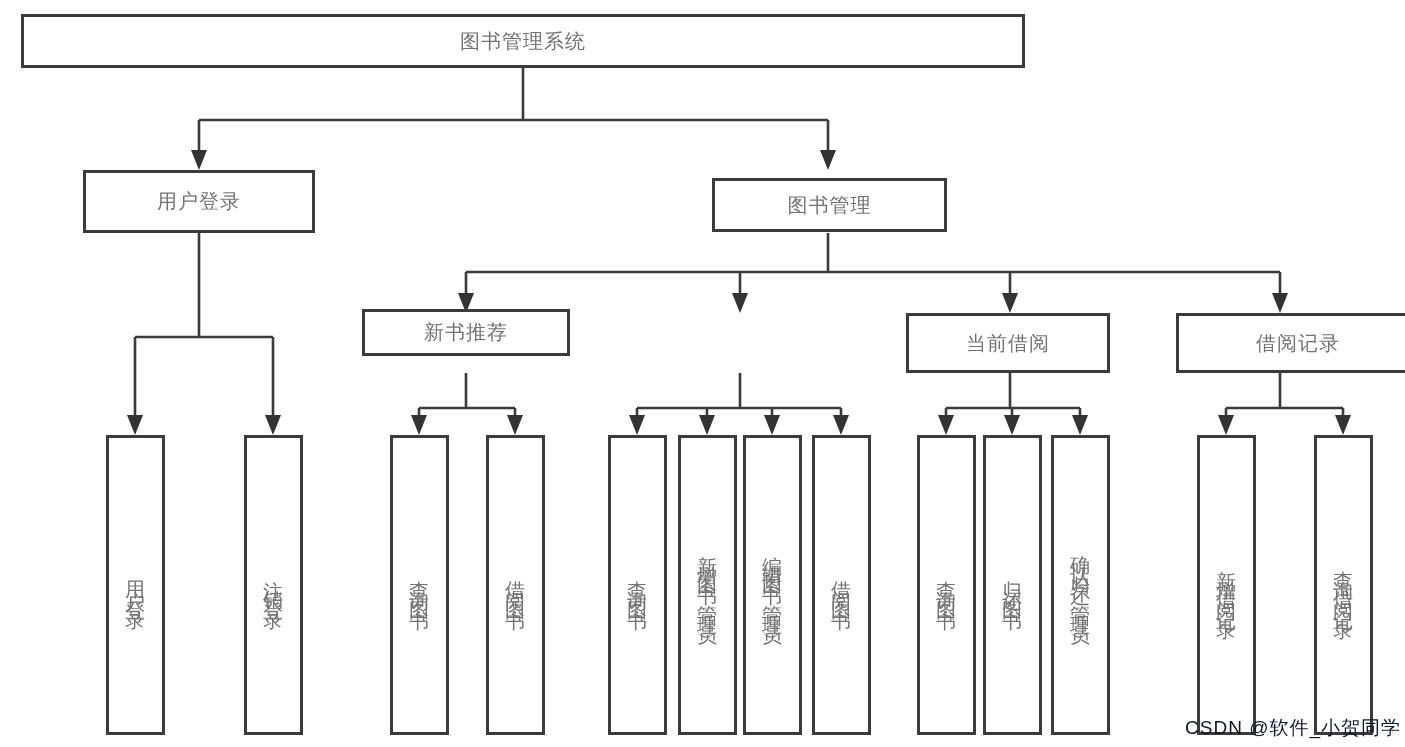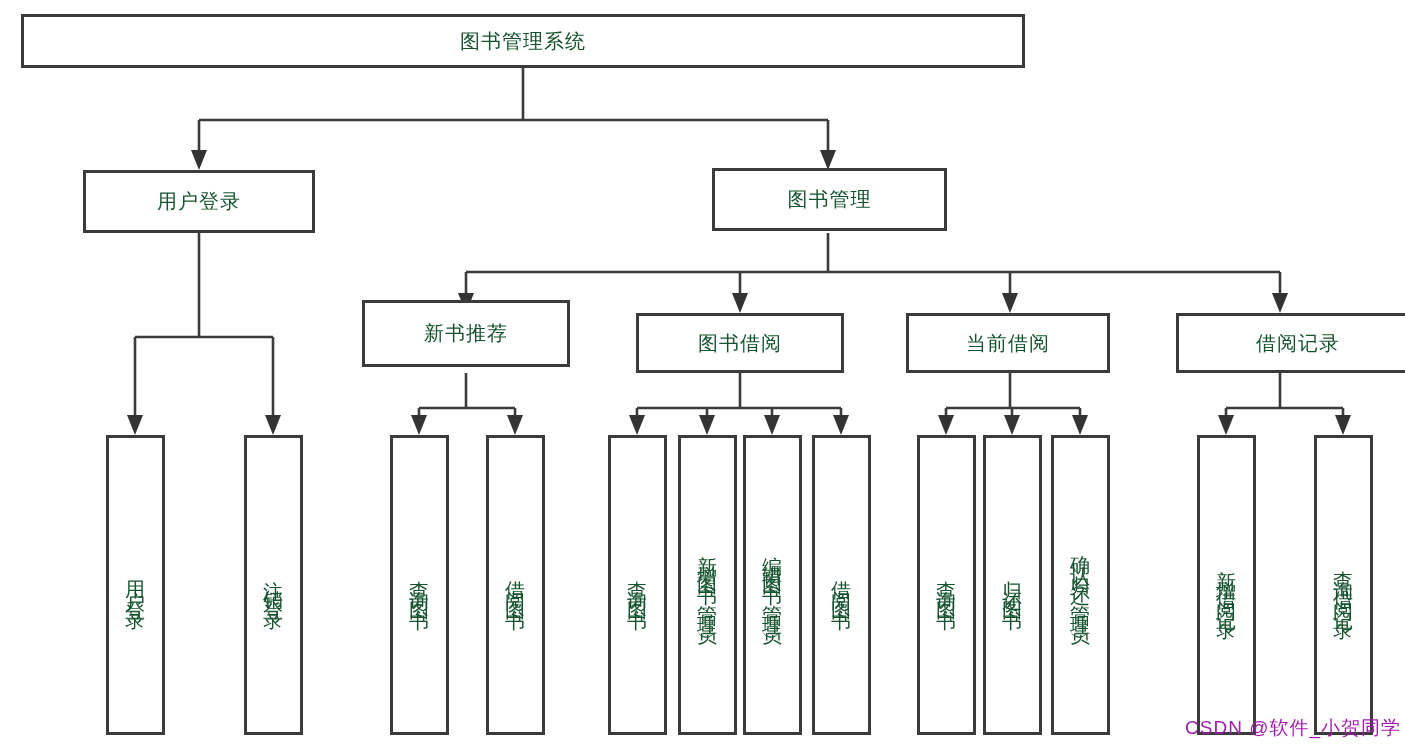--- a/index.html
+++ b/index.html
@@ -12,36 +12,36 @@
   }
   .wires{position:absolute;left:0;top:0;width:1405px;height:747px;}
   .wires path{stroke:#3b3b3b;stroke-width:2.6;fill:none;}
   .wires polygon{fill:#333333;stroke:none;}
   .node{
     position:absolute;
     box-sizing:border-box;
     background:#ffffff;
     border:3px solid #3b3b3b;
     display:flex;align-items:center;justify-content:center;
-    color:#14532d;
+    color:#737373;
     font-size:20px;
     letter-spacing:1px;
   }
   .node.v{
     writing-mode:vertical-rl;
     text-orientation:mixed;
     letter-spacing:10px;
     font-size:20px;
     line-height:1;
   }
   .watermark{
     position:absolute;
     top:715px;right:4px;
     font-size:19px;
-    color:#a21caf;
+    color:#0f172a;
     letter-spacing:1px;
     white-space:nowrap;
   }
 </style>
 </head>
 <body>
 
 <div class="canvas">
 
   <svg class="wires" viewBox="0 0 1405 747">
@@ -102,24 +102,23 @@
     <path d="M1226,408 H1343"></path>
     <path d="M1226,408 V417"></path>
       <polygon points="1218,415 1234,415 1226,435"></polygon>
     <path d="M1343,408 V417"></path>
       <polygon points="1335,415 1351,415 1343,435"></polygon>
   </svg>
 
   <div class="node" style="left:21px;top:14px;width:1004px;height:54px">图书管理系统</div>
 
   <div class="node" style="left:83px;top:170px;width:232px;height:63px">用户登录</div>
-  <div class="node" style="left:712px;top:168px;width:235px;height:63px">图书管理</div>
+  <div class="node" style="left:712px;top:178px;width:235px;height:54px">图书管理</div>
 
-  <div class="node" style="left:362px;top:300px;width:208px;height:67px">新书推荐</div>
-  <div class="node" style="left:636px;top:313px;width:208px;height:60px">图书借阅</div>
+  <div class="node" style="left:362px;top:309px;width:208px;height:47px">新书推荐</div>
   <div class="node" style="left:906px;top:313px;width:204px;height:60px">当前借阅</div>
   <div class="node" style="left:1176px;top:313px;width:244px;height:60px">借阅记录</div>
 
   <div class="node v" style="left:106px;top:435px;width:59px;height:300px">用户登录</div>
   <div class="node v" style="left:244px;top:435px;width:59px;height:300px">注销登录</div>
 
   <div class="node v" style="left:390px;top:435px;width:59px;height:300px">查询图书</div>
   <div class="node v" style="left:486px;top:435px;width:59px;height:300px">借阅图书</div>
 
   <div class="node v" style="left:608px;top:435px;width:59px;height:300px">查询图书</div>

